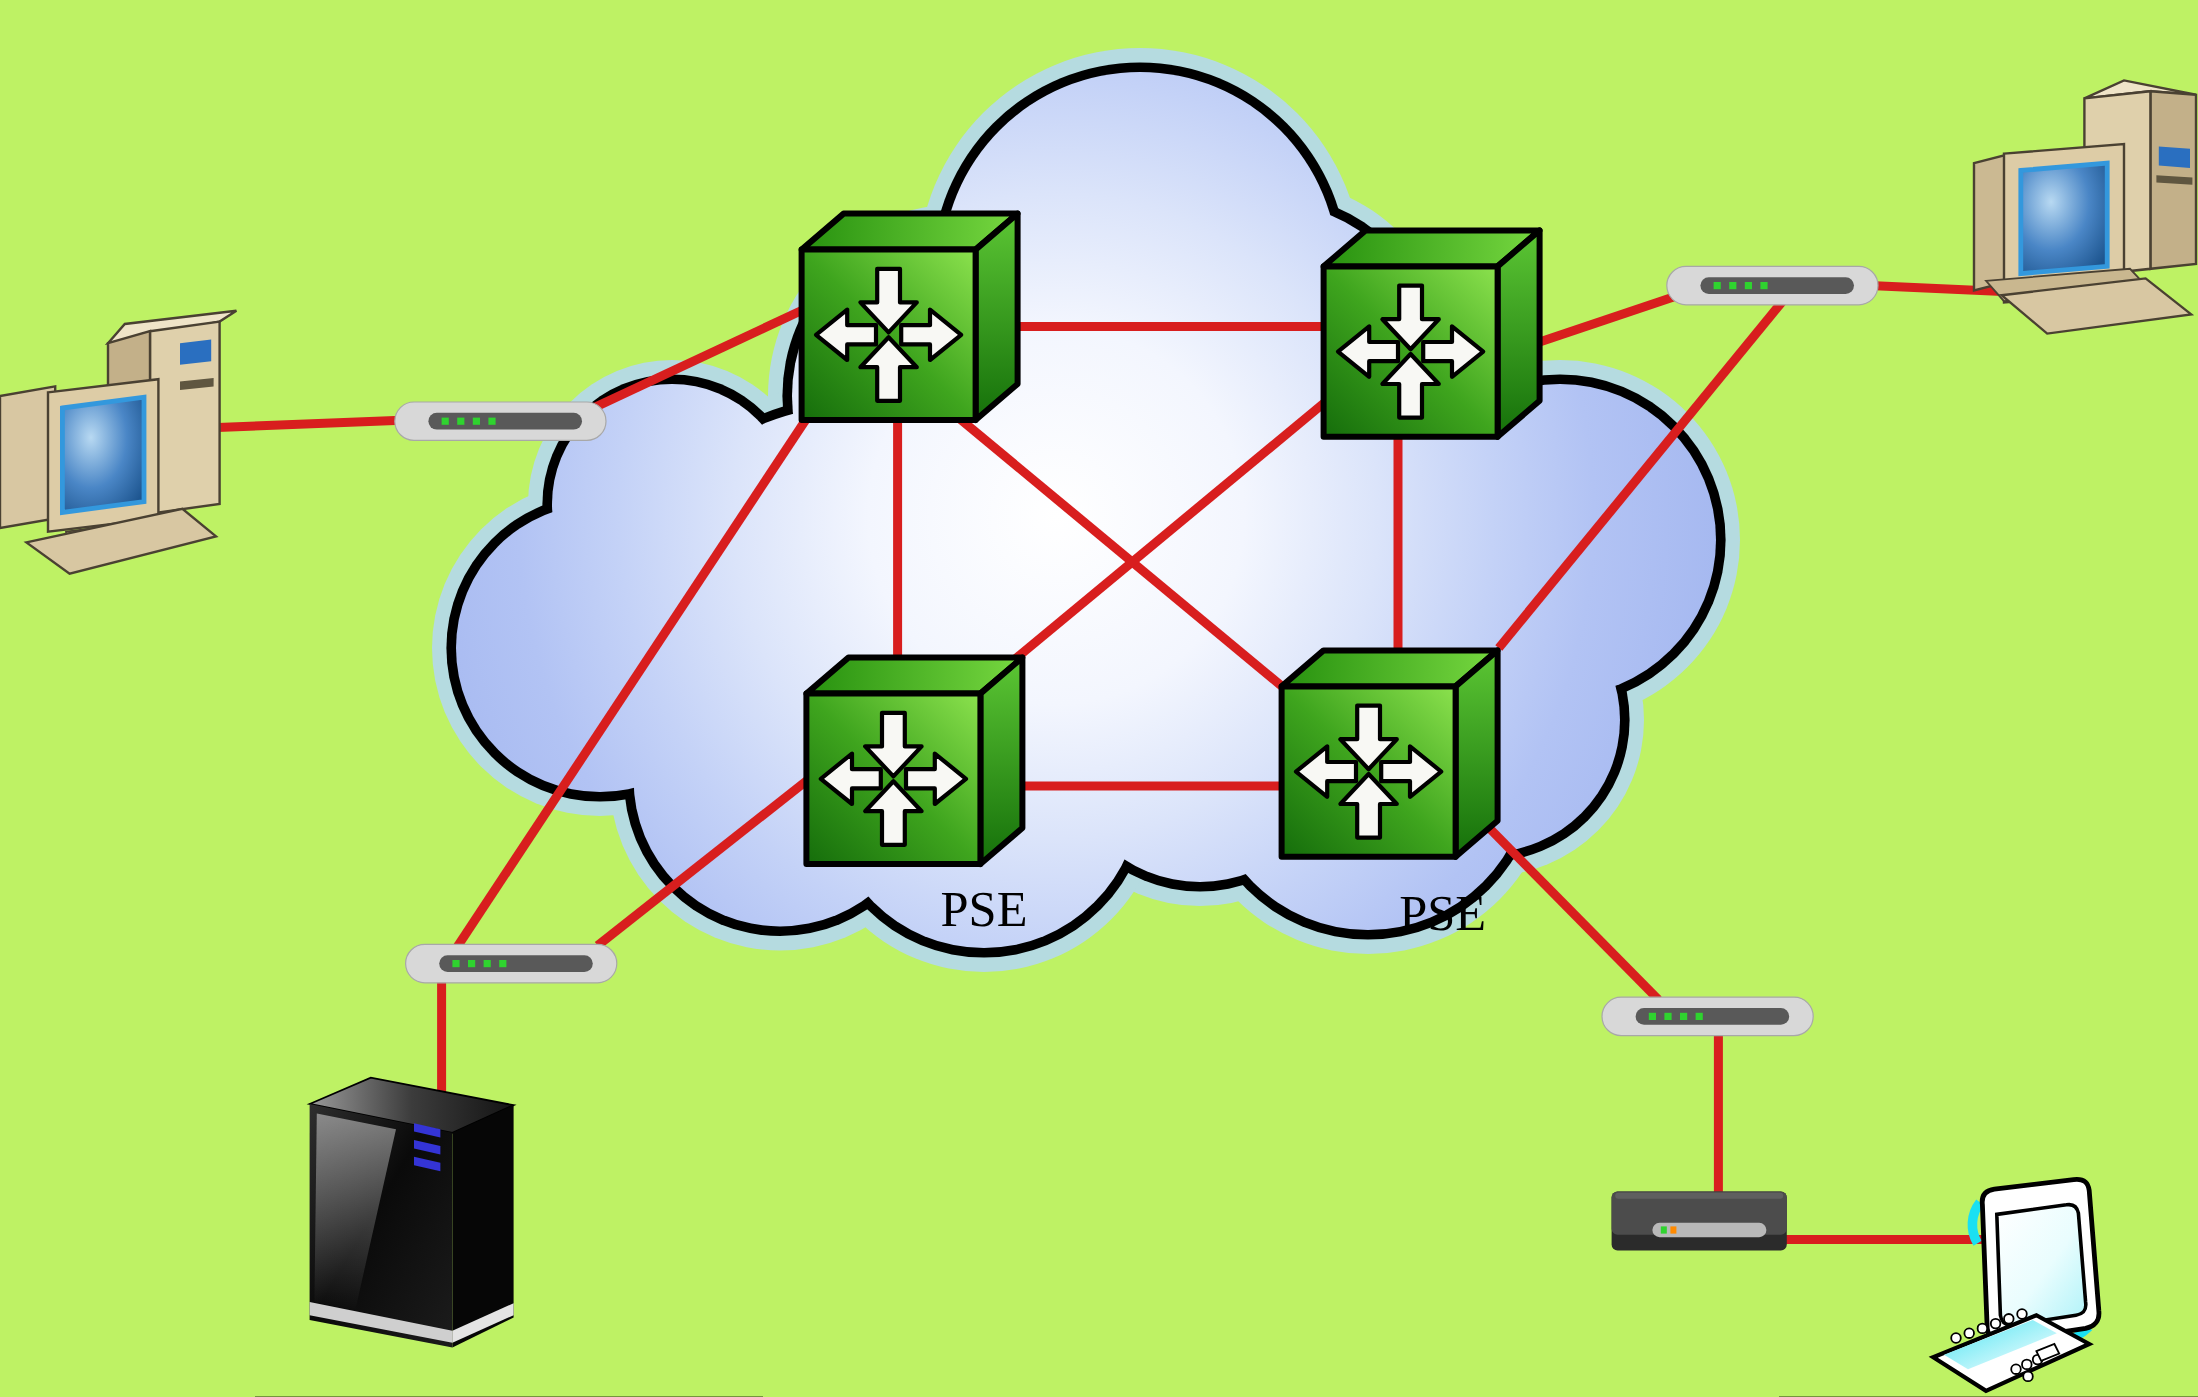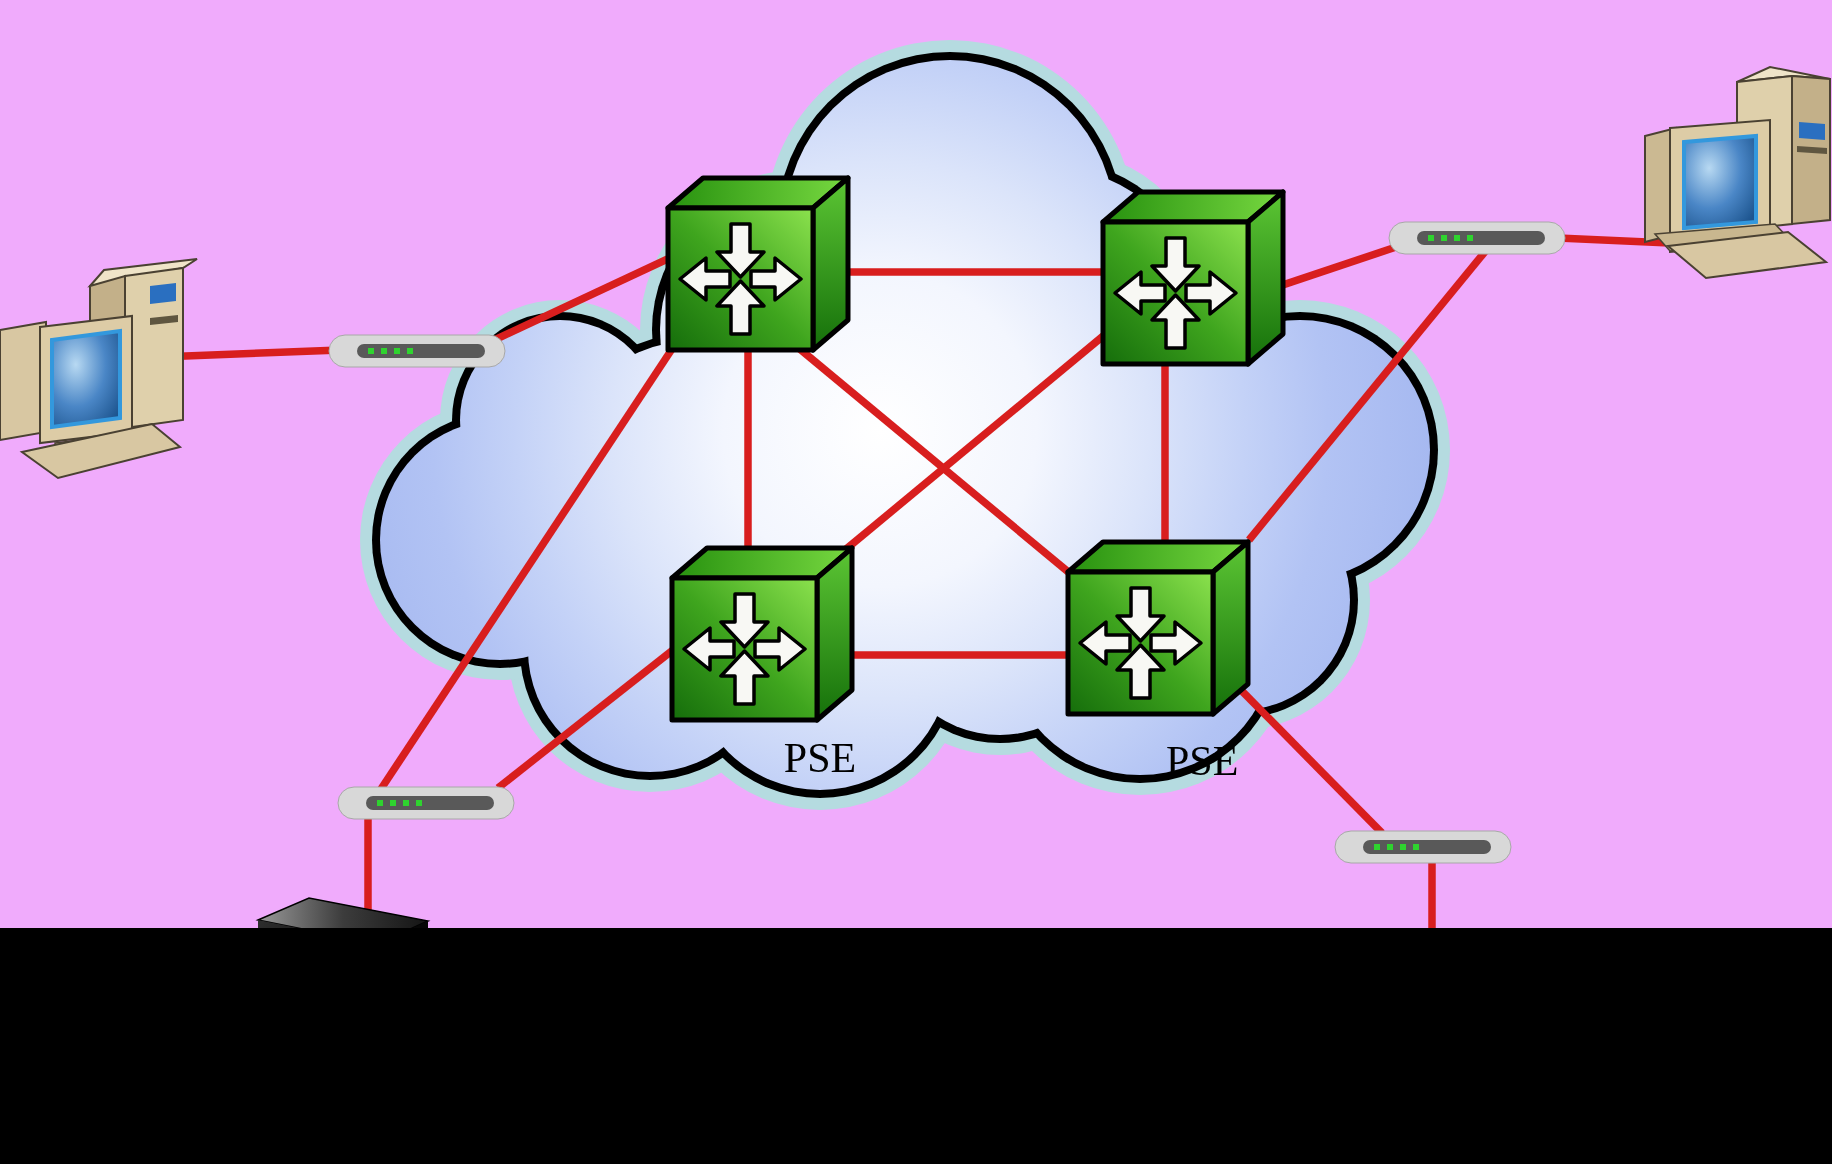--- a/index.html
+++ b/index.html
@@ -1,16 +1,16 @@
 <!DOCTYPE html>
 <html><head>
 <meta charset="utf-8">
 <style>
   html,body{margin:0;padding:0;background:#000;}
-  #stage{position:relative;width:1832px;height:928px;background:#f0abfc;overflow:hidden;
+  #stage{position:relative;width:1832px;height:1164px;background:#bef264;overflow:hidden;
          font-family:"Liberation Serif", serif;}
   svg{position:absolute;left:0;top:0;}
   text.pse{font-family:"Liberation Serif", serif;font-size:42px;fill:#000;}
 </style>
 </head>
 <body>
 
 <div id="stage">
 <svg width="1832" height="1164" viewBox="0 0 1832 1164">
   <defs>

